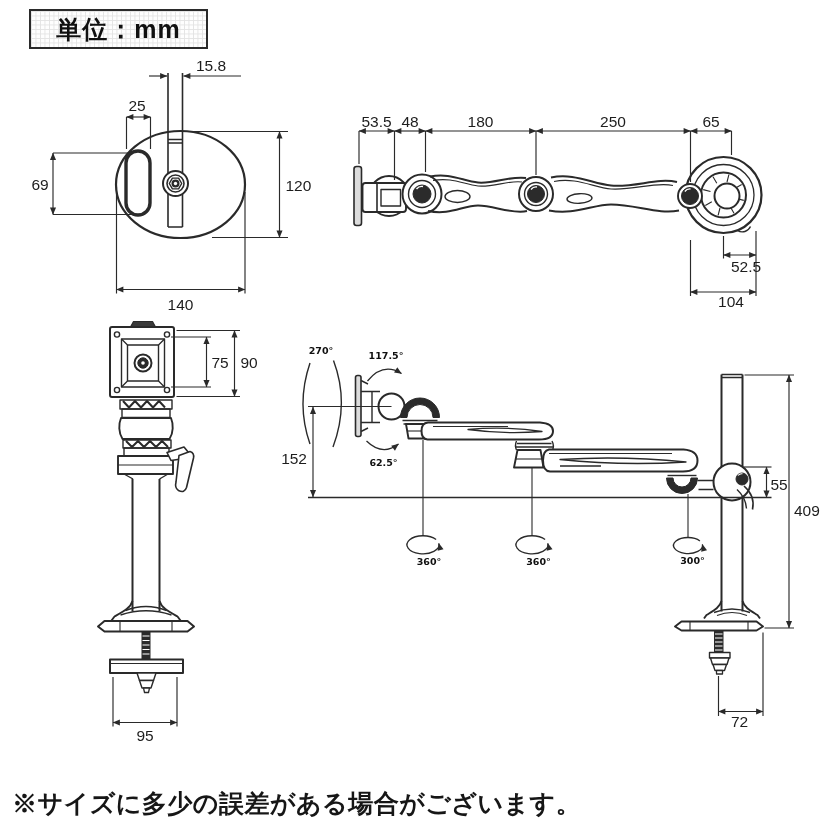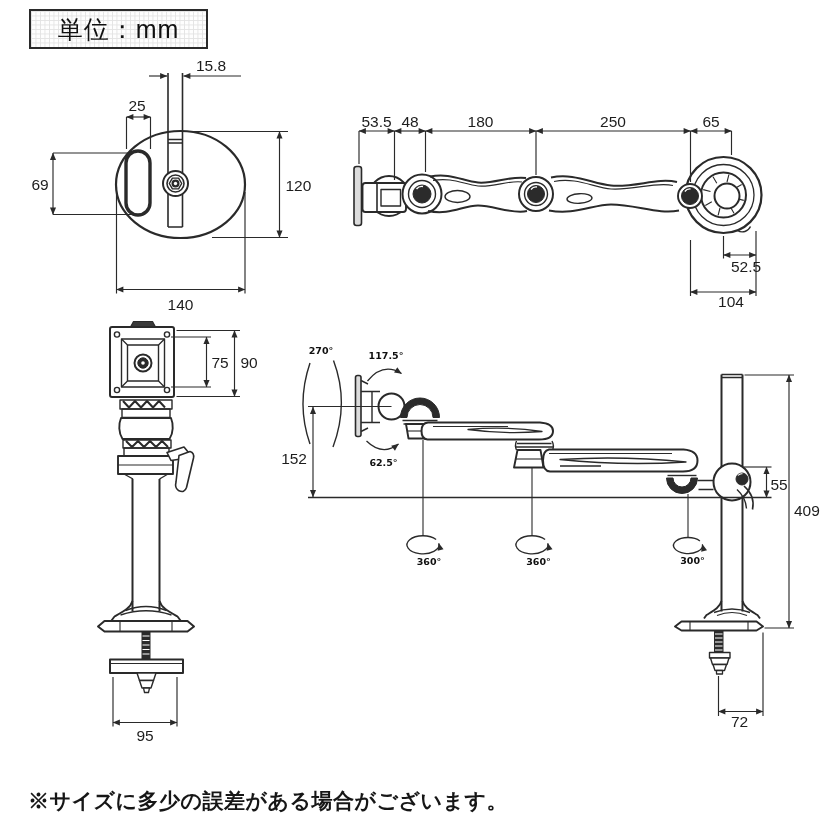--- a/index.html
+++ b/index.html
@@ -21,26 +21,26 @@
   .fg{fill:#dcdcdc !important}
   .f3{fill:#3a3a3a !important;stroke-width:1.2 !important}
   .nostroke{stroke:none !important}
   .wht{stroke:#ffffff !important}
   .dl{stroke-width:1.15 !important}
   text{stroke:none !important;}
   .dim{font-family:"Liberation Sans",sans-serif;font-size:15.5px;fill:#1d1d1d;}
   .ang{font-family:"DejaVu Sans",sans-serif;font-size:9.5px;font-weight:700;fill:#101010;}
   .unit-box{position:absolute;left:29px;top:9px;width:179px;height:40px;box-sizing:border-box;
       border:2px solid #2a2a2a;display:flex;align-items:center;justify-content:center;
-      font-size:25px;font-weight:400;color:#101010;letter-spacing:1px;
+      font-size:25px;font-weight:700;color:#101010;letter-spacing:1px;
       background-color:#fefefe;
       background-image:linear-gradient(#e3e3e3 1px,transparent 1px),
                        linear-gradient(90deg,#e3e3e3 1px,transparent 1px);
       background-size:4.5px 4.5px;}
-  .footnote{position:absolute;left:28px;top:787px;font-size:21px;font-weight:700;
+  .footnote{position:absolute;left:12px;top:787px;font-size:25px;font-weight:700;
       color:#161616;letter-spacing:.5px;}
 </style>
 </head>
 <body>
 
 <div class="stage">
 
 <svg width="830" height="830" viewBox="0 0 830 830">
   <defs>
     <marker id="ar" viewBox="0 0 10 10" refX="8.6" refY="5" markerWidth="9" markerHeight="8" orient="auto-start-reverse" markerUnits="userSpaceOnUse">

